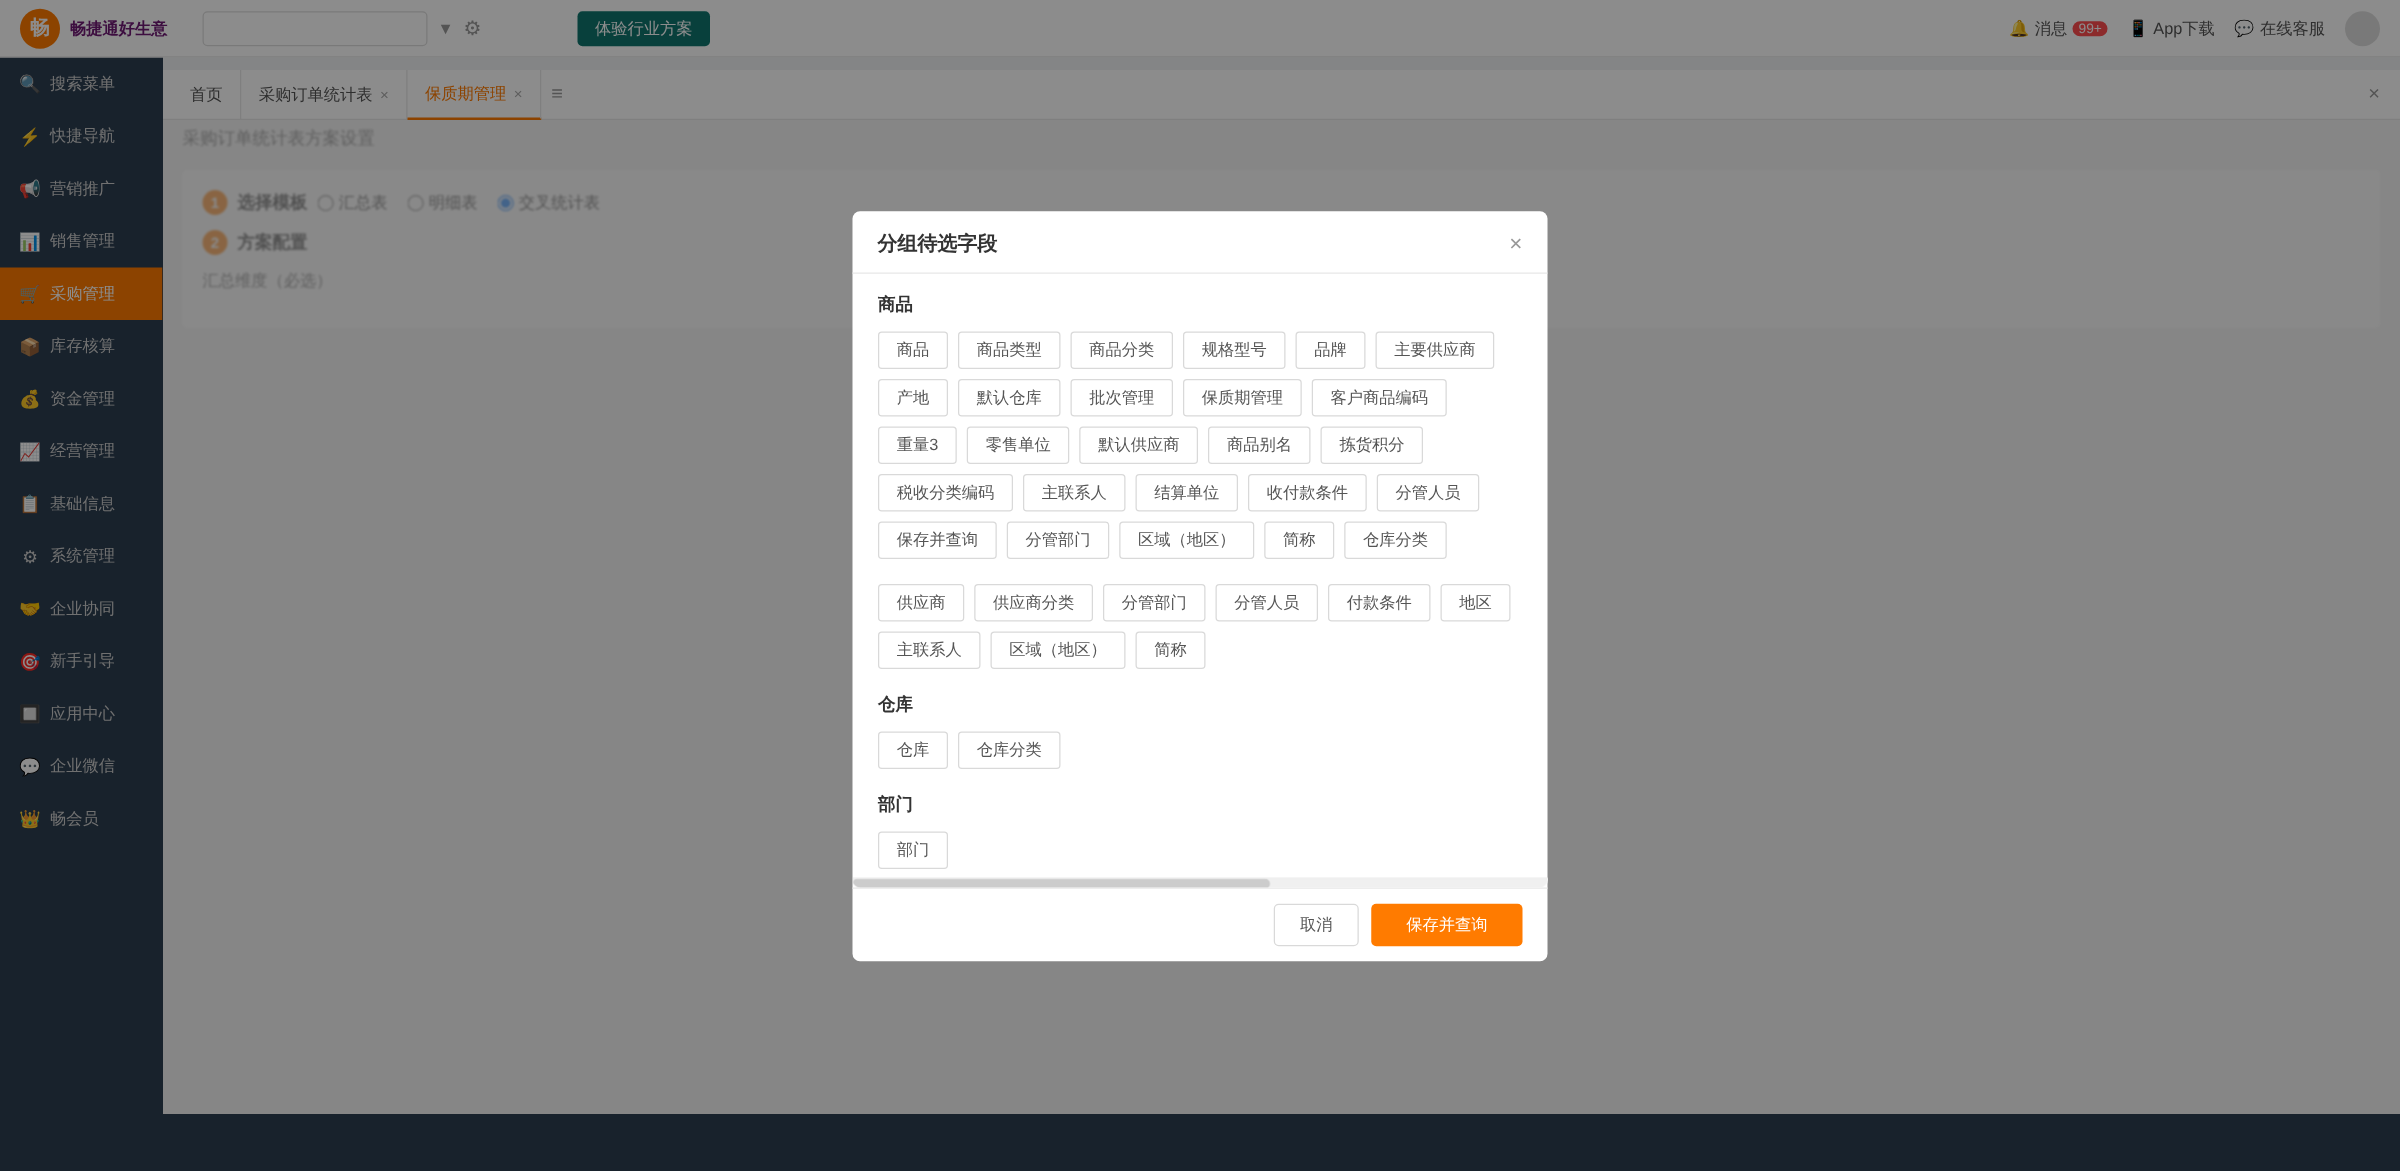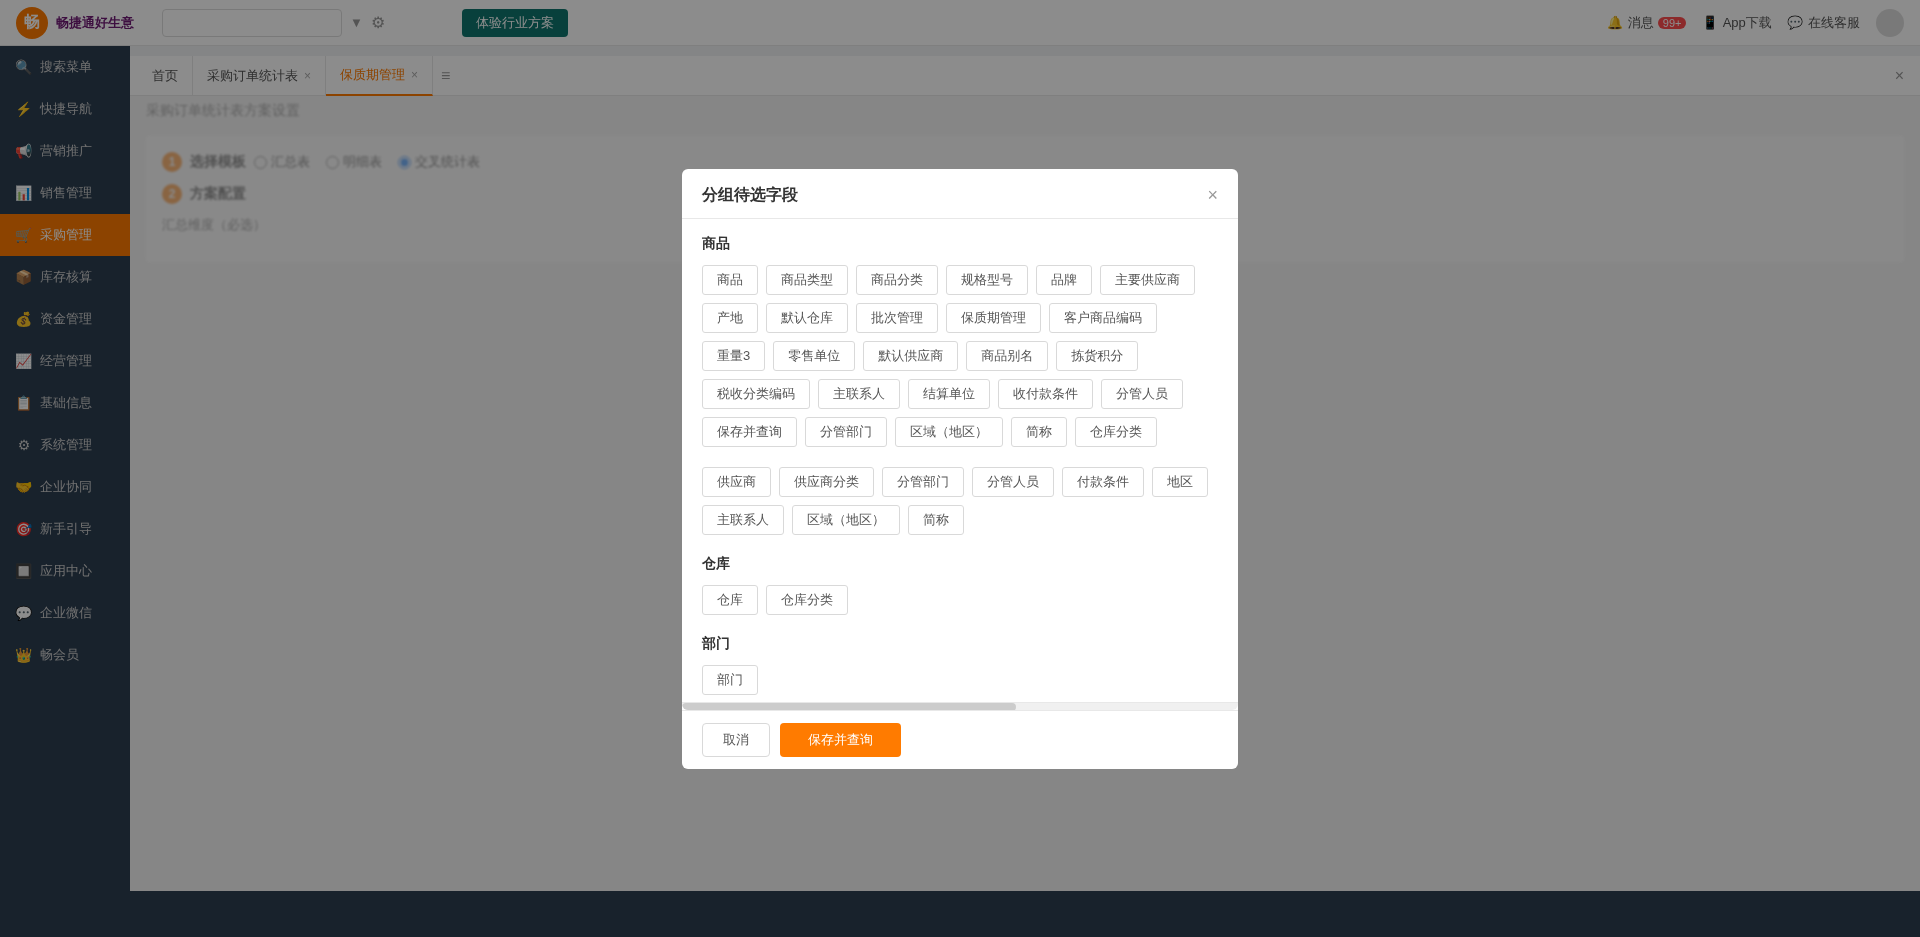--- a/index.html
+++ b/index.html
@@ -37,21 +37,21 @@
     .page-title { font-size: 14px; color: #666; margin-bottom: 16px; }
     .config-section { background: #fff; border-radius: 4px; padding: 16px; }
 
     
     .modal-overlay { position: fixed; top: 0; left: 0; right: 0; bottom: 0; background: rgba(0,0,0,0.45); z-index: 200; display: flex; align-items: center; justify-content: center; }
     .modal { background: #fff; border-radius: 6px; width: 556px; max-height: 600px; display: flex; flex-direction: column; position: relative; }
     .modal-header { display: flex; align-items: center; justify-content: space-between; padding: 16px 20px 12px; border-bottom: 1px solid #e8e8e8; flex-shrink: 0; }
     .modal-title { font-size: 16px; font-weight: 600; color: #333; }
     .modal-close { cursor: pointer; color: #999; font-size: 18px; }
     .modal-body { overflow-y: auto; padding: 16px 20px; flex: 1; }
-    .modal-footer { display: flex; padding: 12px 20px; border-top: 1px solid #e8e8e8; gap: 10px; flex-shrink: 0; }
+    .modal-footer { display: flex; justify-content: flex-end; padding: 12px 20px; border-top: 1px solid #e8e8e8; gap: 10px; flex-shrink: 0; }
 
     
     .field-group { margin-bottom: 20px; }
     .field-group-title { font-size: 14px; font-weight: 600; color: #333; margin-bottom: 12px; }
     .field-tags { display: flex; flex-wrap: wrap; gap: 8px; }
     .field-tag { border: 1px solid #d9d9d9; border-radius: 3px; padding: 5px 14px; font-size: 13px; cursor: pointer; color: #555; background: #fff; white-space: nowrap; }
 
     
     .modal-body::-webkit-scrollbar { width: 6px; }
     .modal-body::-webkit-scrollbar-thumb { background: #ccc; border-radius: 3px; }

